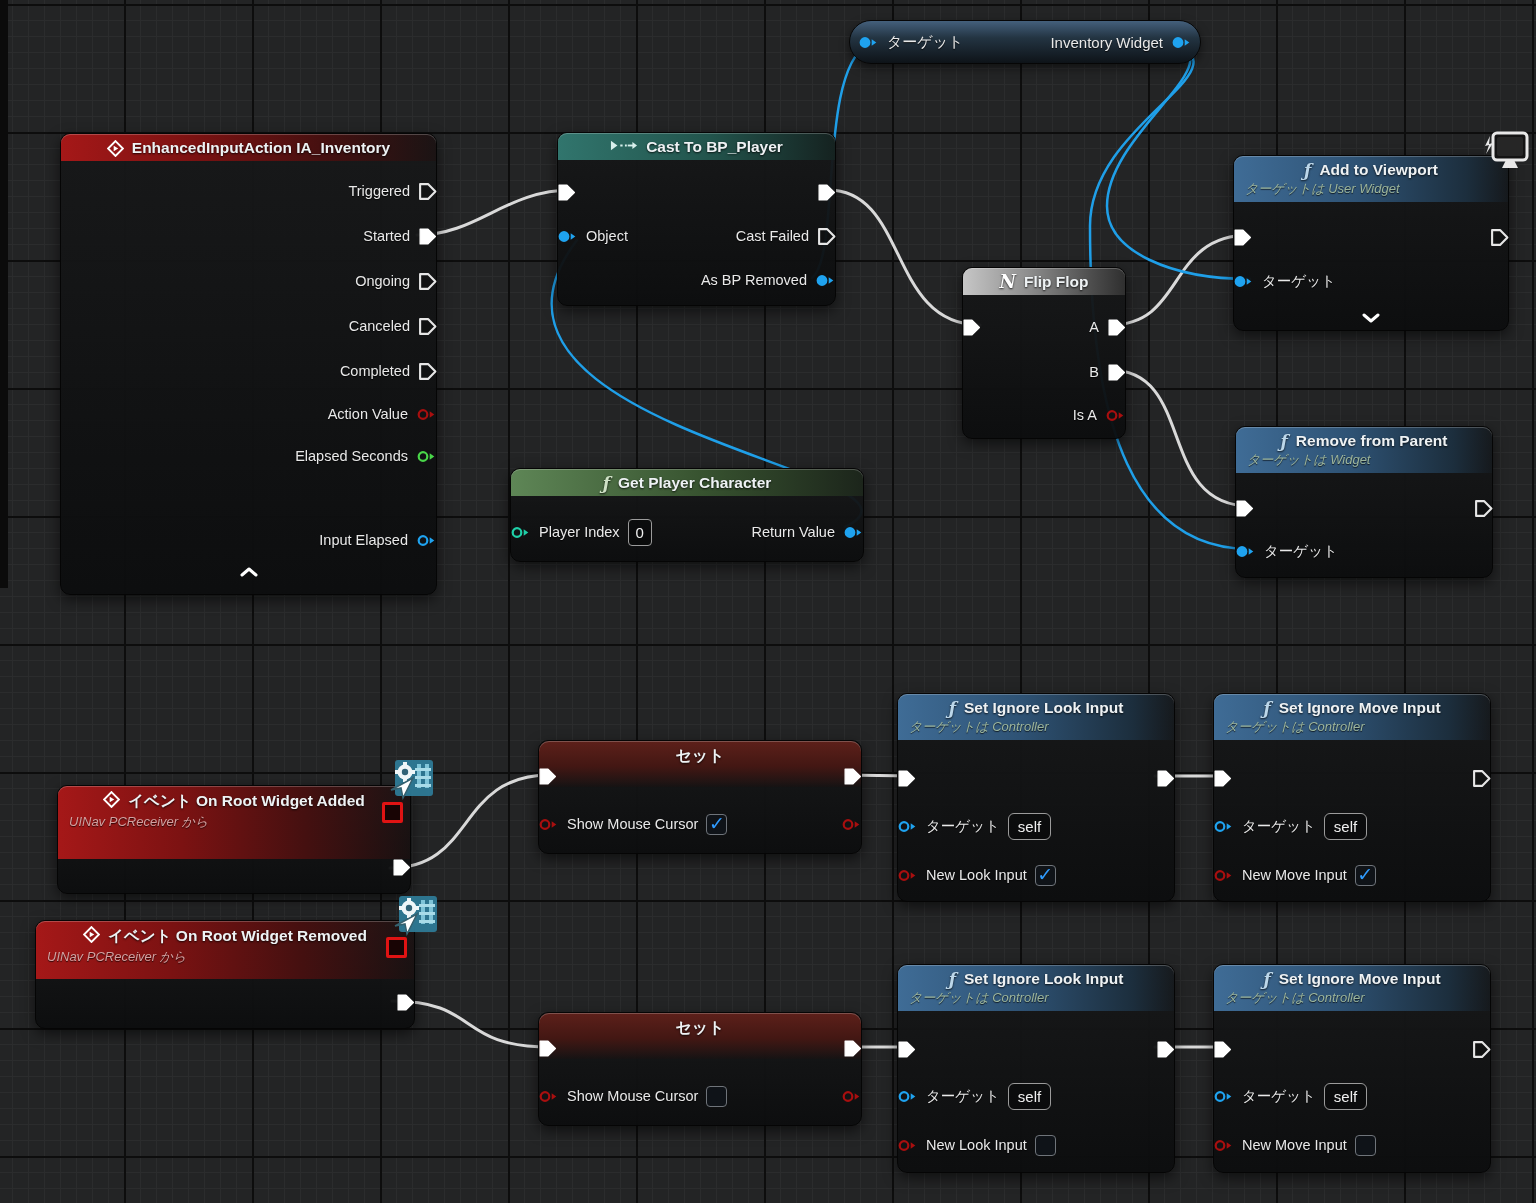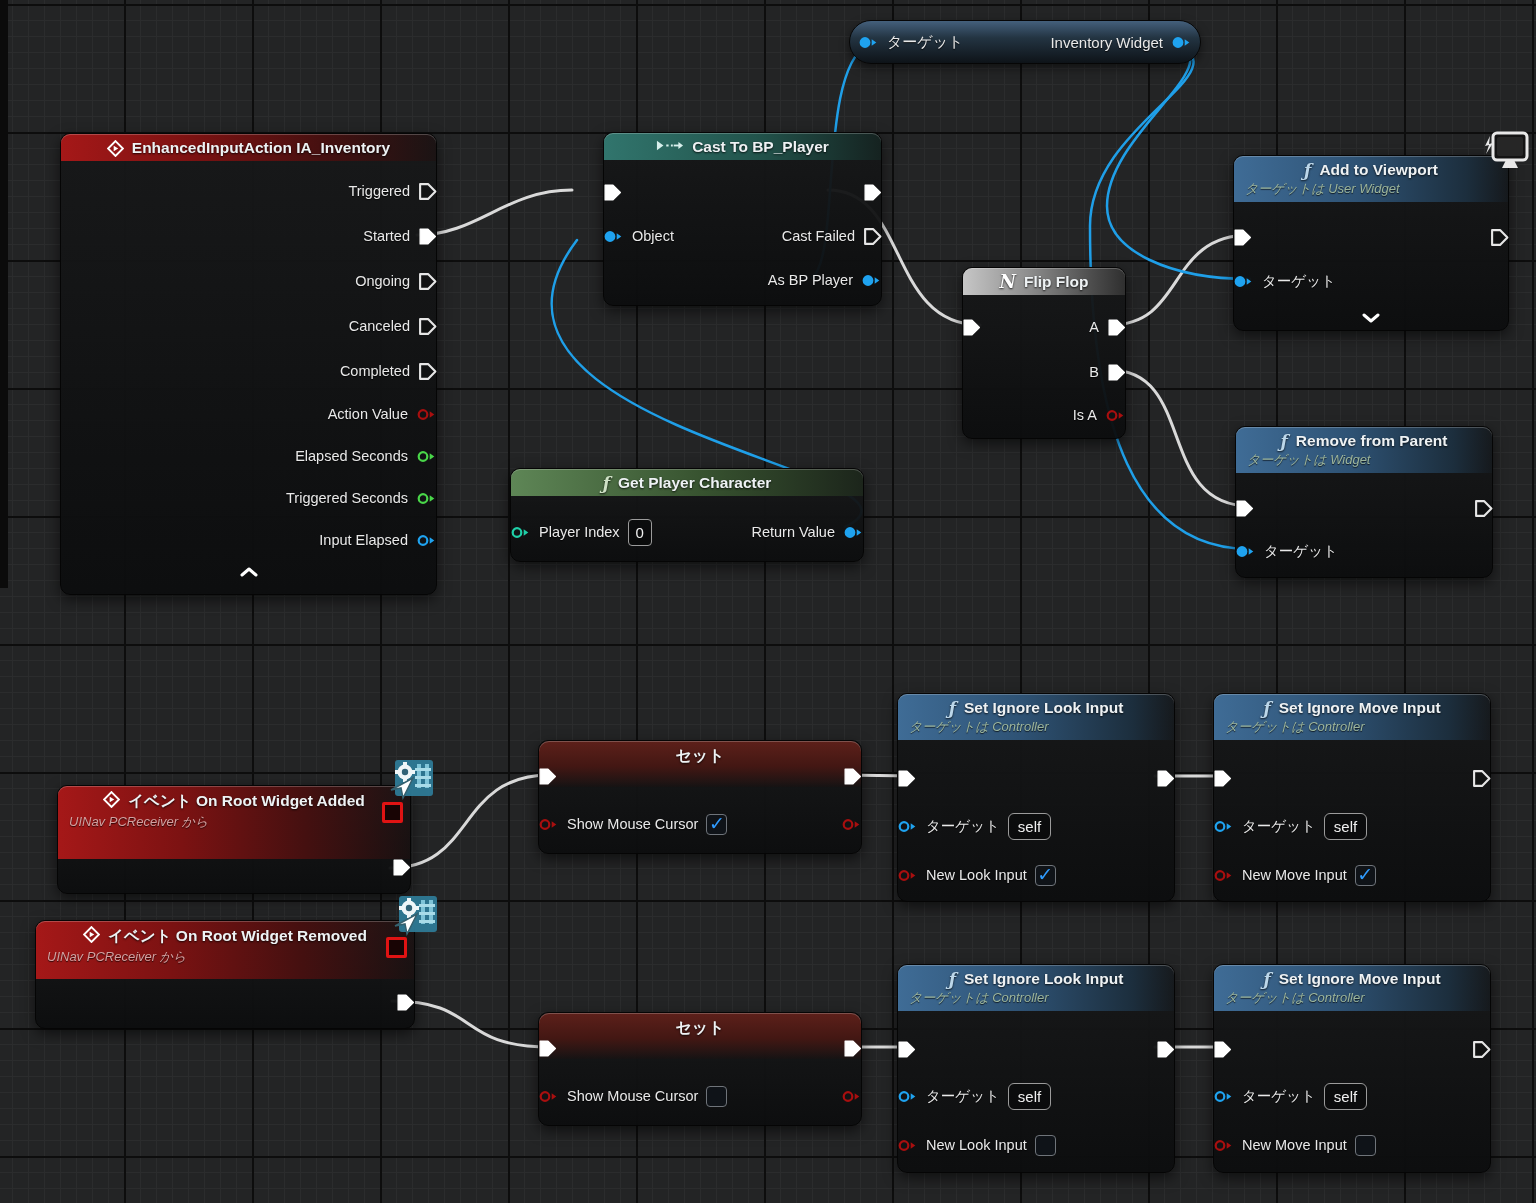--- a/index.html
+++ b/index.html
@@ -175,48 +175,39 @@
       </div>
     <div class="prow out" style="top:301px">
         <span class="plabel">Elapsed Seconds</span>
         <span class="pin pr">
           <svg class="pdata pc-green" viewBox="0 0 20 15">
             <circle cx="6.5" cy="7.5" r="4.3"></circle>
             <path class="tail" d="M13.2 4.2 L17.8 7.5 L13.2 10.8 Z"></path>
           </svg>
         </span>
       </div>
-    <div class="prow out" style="top:343px">
-        <span class="plabel">Triggered Seconds</span>
-        <span class="pin pr">
-          <svg class="pdata pc-green" viewBox="0 0 20 15">
-            <circle cx="6.5" cy="7.5" r="4.3"></circle>
-            <path class="tail" d="M13.2 4.2 L17.8 7.5 L13.2 10.8 Z"></path>
-          </svg>
-        </span>
-      </div>
     <div class="prow out" style="top:385px">
         <span class="plabel">Input Elapsed</span>
         <span class="pin pr">
           <svg class="pdata pc-blue" viewBox="0 0 20 15">
             <circle cx="6.5" cy="7.5" r="4.3"></circle>
             <path class="tail" d="M13.2 4.2 L17.8 7.5 L13.2 10.8 Z"></path>
           </svg>
         </span>
       </div>
     <div class="chevwrap" style="top:433px">
         <span>
           <svg class="chev" viewBox="0 0 18 10">
             <path d="M2 8 L9 2 L16 8"></path>
           </svg>
         </span>
       </div>
   </div>
 
-  <div class="node" style="left:557px;top:132px;width:277px;height:172px;margin-left:46px;">
+  <div class="node" style="left:557px;top:132px;width:277px;height:172px;">
     <div class="hdr hdr-teal">
       <div class="hdr-title">
         <span><svg width="28" height="13" viewBox="0 0 30 13">
               <path d="M1 1.5 L8 6.5 L1 11.5 Z" fill="#d8efec"></path>
               <path d="M11 6.5 h7" stroke="#d8efec" stroke-width="2" stroke-dasharray="2.5 2.5"></path>
               <path d="M19 6.5 h6" stroke="#d8efec" stroke-width="2"></path>
               <path d="M24 2.8 L29 6.5 L24 10.2 Z" fill="#d8efec"></path>
             </svg></span>
         <span>Cast To BP_Player</span>
       </div>
@@ -246,21 +237,21 @@
       <span class="pgroup">
           <span class="plabel">Cast Failed</span>
           <span class="pin pr">
             <svg class="pexec h" viewBox="0 0 18 18">
               <path d="M2 2 H9.5 L16.5 9 L9.5 16 H2 Z"></path>
             </svg>
           </span>
         </span>
     </div>
     <div class="prow out" style="top:126px">
-      <span class="plabel">As BP Player</span>
+      <span class="plabel">As BP Removed</span>
       <span class="pin pr">
           <svg class="pdata pc-blue con" viewBox="0 0 20 15">
             <circle cx="6.5" cy="7.5" r="4.3"></circle>
             <path class="tail" d="M13.2 4.2 L17.8 7.5 L13.2 10.8 Z"></path>
           </svg>
         </span>
     </div>
   </div>
 
   <div class="pill" style="left:849px;top:20px;width:352px;height:44px;">

